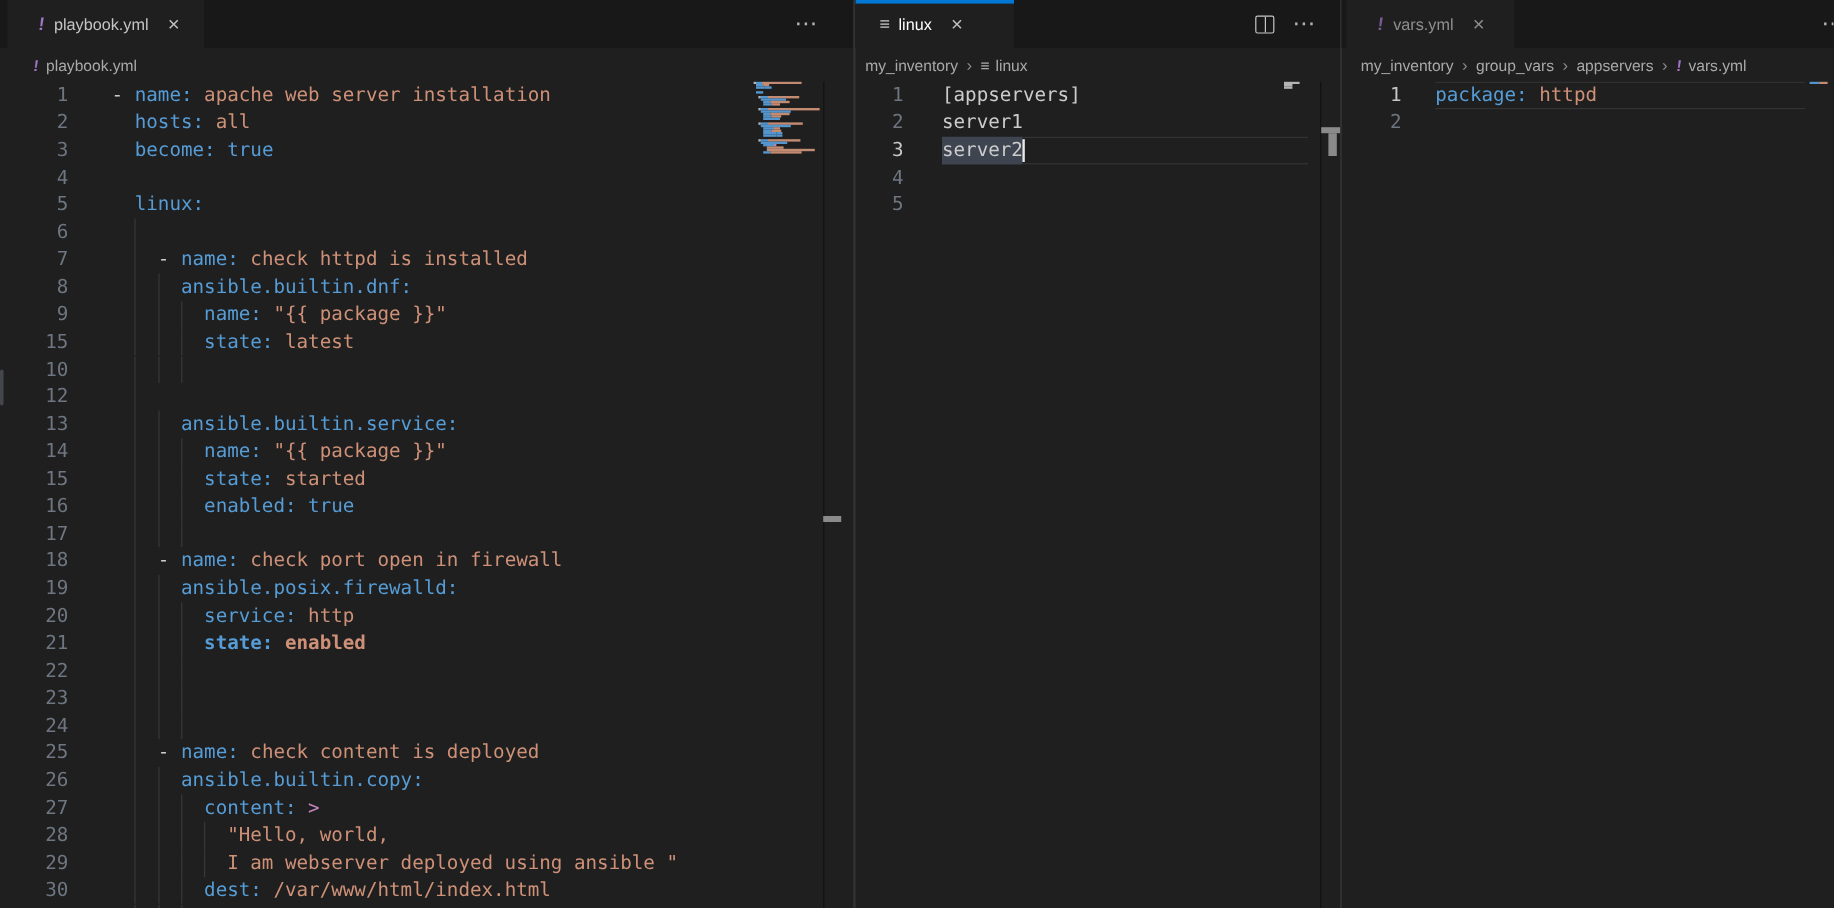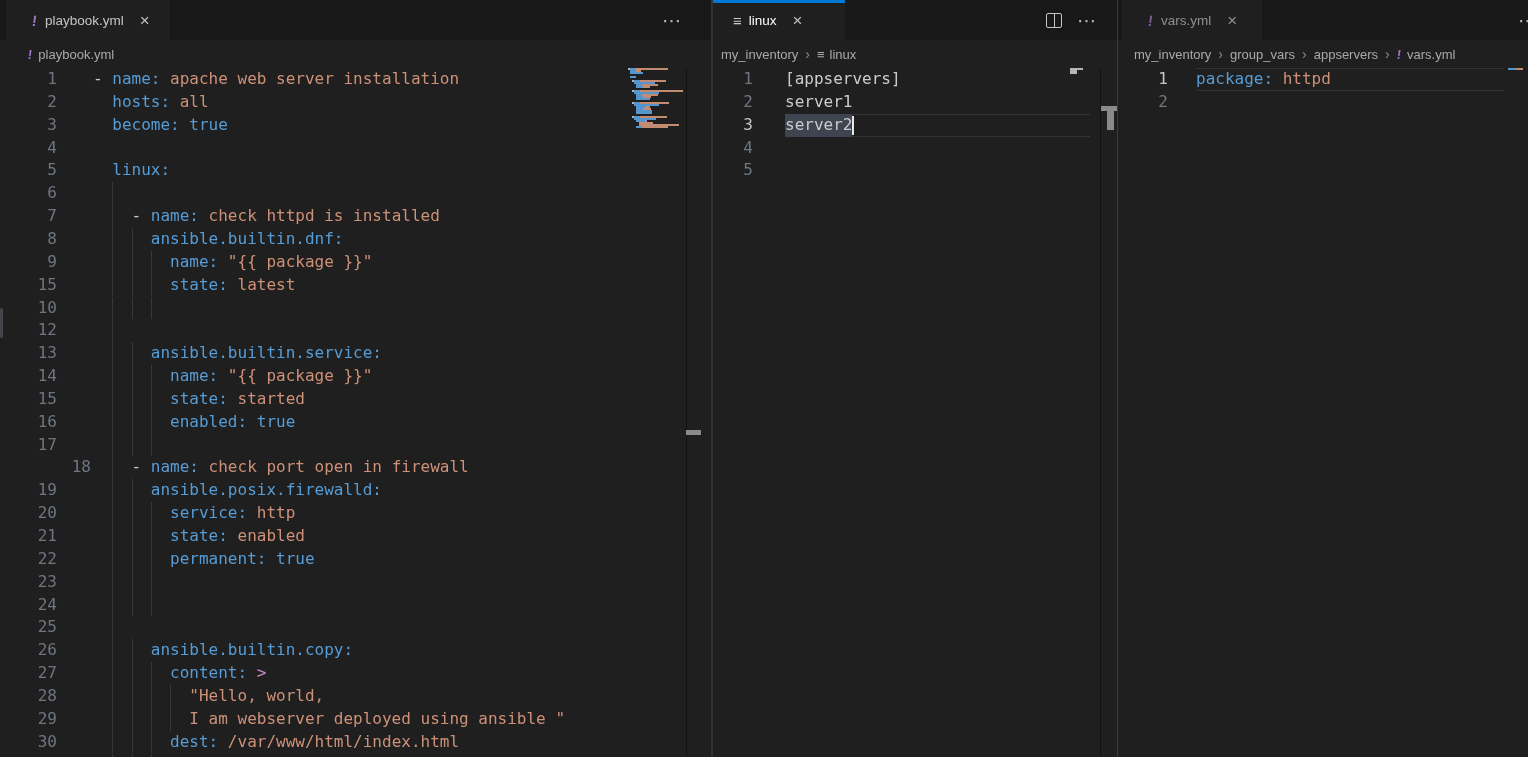--- a/index.html
+++ b/index.html
@@ -174,21 +174,21 @@
         <div class="lc" style="left: 93px; top: 342.75px; height: 22.85px; line-height: 22.85px;"><span class="tok-ws">        </span><span class="tok-key">enabled:</span><span class="tok-kw"> true</span></div>
         <div class="mmrow" style="left: 628px; top: 30px; width: 70px;">
           <span class="mmseg" style="left: 8.4px; width: 8.4px; background: rgb(86, 156, 214);"></span>
           <span class="mmseg" style="left: 16.8px; width: 5.25px; background: rgb(86, 156, 214);"></span>
         </div>
         <div class="ln" style="left: 0px; width: 57px; top: 365.6px; height: 22.85px; line-height: 22.85px;">17</div>
         <div class="guide" style="left: 112.266px; top: 365.6px; height: 22.85px;"></div>
         <div class="guide" style="left: 131.532px; top: 365.6px; height: 22.85px;"></div>
         <div class="guide" style="left: 150.798px; top: 365.6px; height: 22.85px;"></div>
         <div class="lc" style="left: 93px; top: 365.6px; height: 22.85px; line-height: 22.85px;"></div>
-        <div class="ln" style="left: 0px; width: 57px; top: 388.45px; height: 22.85px; line-height: 22.85px; padding-left: 34px;">18</div>
+        <div class="ln" style="left: 0px; width: 57px; top: 388.45px; height: 22.85px; line-height: 22.85px;">18</div>
         <div class="guide" style="left: 112.266px; top: 388.45px; height: 22.85px;"></div>
         <div class="lc" style="left: 93px; top: 388.45px; height: 22.85px; line-height: 22.85px;"><span class="tok-ws">    </span><span class="tok-plain">- </span><span class="tok-key">name:</span><span class="tok-str"> check port open in firewall</span></div>
         <div class="mmrow" style="left: 628px; top: 34px; width: 70px;">
           <span class="mmseg" style="left: 4.2px; width: 2.1px; background: rgb(189, 189, 189);"></span>
           <span class="mmseg" style="left: 6.3px; width: 5.25px; background: rgb(86, 156, 214);"></span>
           <span class="mmseg" style="left: 11.55px; width: 29.4px; background: rgb(206, 145, 120);"></span>
         </div>
         <div class="ln" style="left: 0px; width: 57px; top: 411.3px; height: 22.85px; line-height: 22.85px;">19</div>
         <div class="guide" style="left: 112.266px; top: 411.3px; height: 22.85px;"></div>
         <div class="guide" style="left: 131.532px; top: 411.3px; height: 22.85px;"></div>
@@ -202,49 +202,49 @@
         <div class="guide" style="left: 150.798px; top: 434.15px; height: 22.85px;"></div>
         <div class="lc" style="left: 93px; top: 434.15px; height: 22.85px; line-height: 22.85px;"><span class="tok-ws">        </span><span class="tok-key">service:</span><span class="tok-str"> http</span></div>
         <div class="mmrow" style="left: 628px; top: 38px; width: 70px;">
           <span class="mmseg" style="left: 8.4px; width: 8.4px; background: rgb(86, 156, 214);"></span>
           <span class="mmseg" style="left: 16.8px; width: 5.25px; background: rgb(206, 145, 120);"></span>
         </div>
         <div class="ln" style="left: 0px; width: 57px; top: 457px; height: 22.85px; line-height: 22.85px;">21</div>
         <div class="guide" style="left: 112.266px; top: 457px; height: 22.85px;"></div>
         <div class="guide" style="left: 131.532px; top: 457px; height: 22.85px;"></div>
         <div class="guide" style="left: 150.798px; top: 457px; height: 22.85px;"></div>
-        <div class="lc" style="left: 93px; top: 457px; height: 22.85px; line-height: 22.85px;"><span class="tok-ws">        </span><span class="tok-key">state:</span><span class="tok-str"> enabled</span></div>
+        <div class="lc" style="left: 93px; top: 457px; height: 22.85px; line-height: 22.85px; font-weight: bold;"><span class="tok-ws">        </span><span class="tok-key">state:</span><span class="tok-str"> enabled</span></div>
         <div class="mmrow" style="left: 628px; top: 40px; width: 70px;">
           <span class="mmseg" style="left: 8.4px; width: 6.3px; background: rgb(86, 156, 214);"></span>
           <span class="mmseg" style="left: 14.7px; width: 8.4px; background: rgb(206, 145, 120);"></span>
         </div>
         <div class="ln" style="left: 0px; width: 57px; top: 479.85px; height: 22.85px; line-height: 22.85px;">22</div>
         <div class="guide" style="left: 112.266px; top: 479.85px; height: 22.85px;"></div>
         <div class="guide" style="left: 131.532px; top: 479.85px; height: 22.85px;"></div>
         <div class="guide" style="left: 150.798px; top: 479.85px; height: 22.85px;"></div>
-        <div class="lc" style="left: 93px; top: 479.85px; height: 22.85px; line-height: 22.85px;"><span class="tok-ws">        </span><span class="tok-key">permanent:</span><span class="tok-kw"> true</span></div>
         <div class="mmrow" style="left: 628px; top: 42px; width: 70px;">
           <span class="mmseg" style="left: 8.4px; width: 10.5px; background: rgb(86, 156, 214);"></span>
           <span class="mmseg" style="left: 18.9px; width: 5.25px; background: rgb(86, 156, 214);"></span>
         </div>
         <div class="ln" style="left: 0px; width: 57px; top: 502.7px; height: 22.85px; line-height: 22.85px;">23</div>
         <div class="guide" style="left: 112.266px; top: 502.7px; height: 22.85px;"></div>
         <div class="guide" style="left: 131.532px; top: 502.7px; height: 22.85px;"></div>
         <div class="guide" style="left: 150.798px; top: 502.7px; height: 22.85px;"></div>
         <div class="mmrow" style="left: 628px; top: 44px; width: 70px;">
           <span class="mmseg" style="left: 8.4px; width: 10.5px; background: rgb(86, 156, 214);"></span>
           <span class="mmseg" style="left: 18.9px; width: 5.25px; background: rgb(86, 156, 214);"></span>
         </div>
         <div class="ln" style="left: 0px; width: 57px; top: 525.55px; height: 22.85px; line-height: 22.85px;">24</div>
         <div class="guide" style="left: 112.266px; top: 525.55px; height: 22.85px;"></div>
         <div class="guide" style="left: 131.532px; top: 525.55px; height: 22.85px;"></div>
         <div class="guide" style="left: 150.798px; top: 525.55px; height: 22.85px;"></div>
         <div class="lc" style="left: 93px; top: 525.55px; height: 22.85px; line-height: 22.85px;"></div>
         <div class="ln" style="left: 0px; width: 57px; top: 548.4px; height: 22.85px; line-height: 22.85px;">25</div>
         <div class="guide" style="left: 112.266px; top: 548.4px; height: 22.85px;"></div>
+        <div class="lc" style="left: 93px; top: 548.4px; height: 22.85px; line-height: 22.85px;"><span class="tok-ws">    </span><span class="tok-plain">- </span><span class="tok-key">name:</span><span class="tok-str"> check content is deployed</span></div>
         <div class="mmrow" style="left: 628px; top: 48px; width: 70px;">
           <span class="mmseg" style="left: 4.2px; width: 2.1px; background: rgb(189, 189, 189);"></span>
           <span class="mmseg" style="left: 6.3px; width: 5.25px; background: rgb(86, 156, 214);"></span>
           <span class="mmseg" style="left: 11.55px; width: 27.3px; background: rgb(206, 145, 120);"></span>
         </div>
         <div class="ln" style="left: 0px; width: 57px; top: 571.25px; height: 22.85px; line-height: 22.85px;">26</div>
         <div class="guide" style="left: 112.266px; top: 571.25px; height: 22.85px;"></div>
         <div class="guide" style="left: 131.532px; top: 571.25px; height: 22.85px;"></div>
         <div class="lc" style="left: 93px; top: 571.25px; height: 22.85px; line-height: 22.85px;"><span class="tok-ws">      </span><span class="tok-key">ansible.builtin.copy:</span></div>
         <div class="mmrow" style="left: 628px; top: 50px; width: 70px;">

